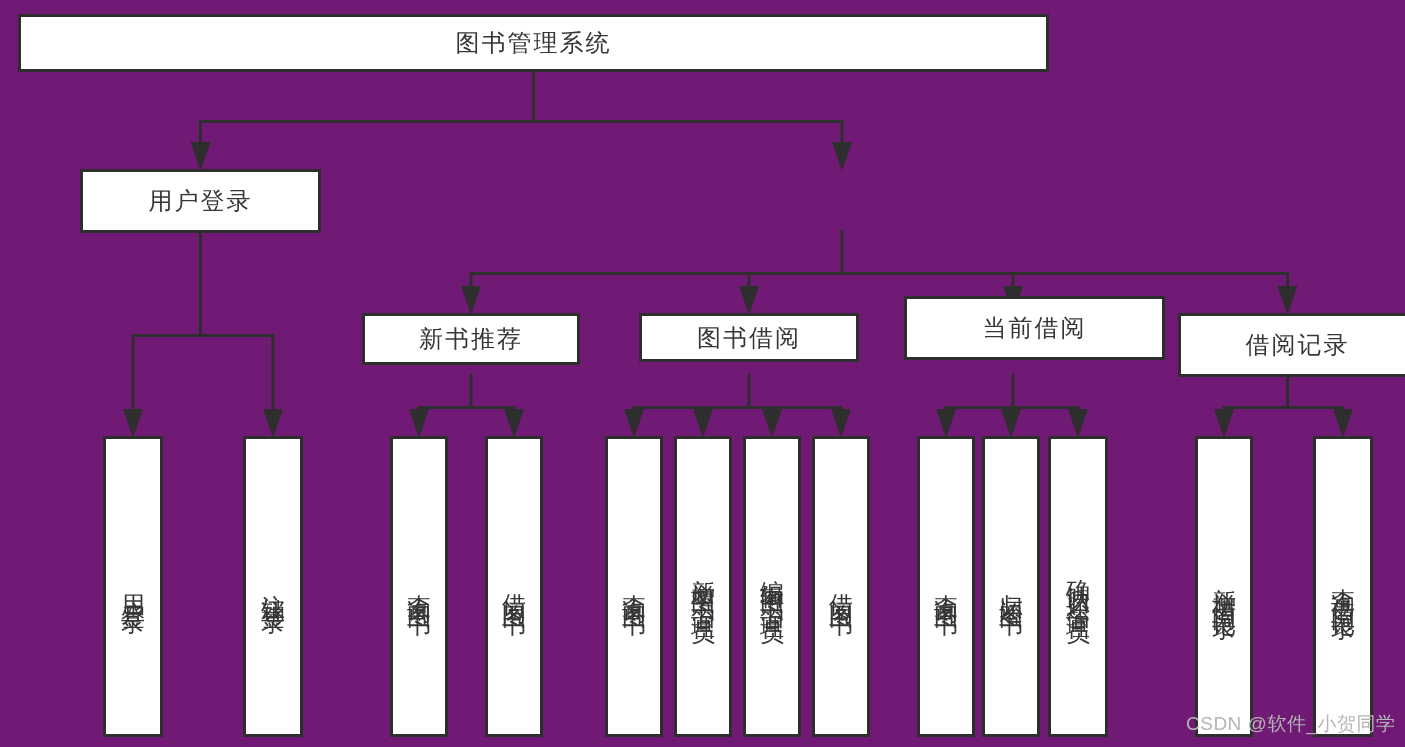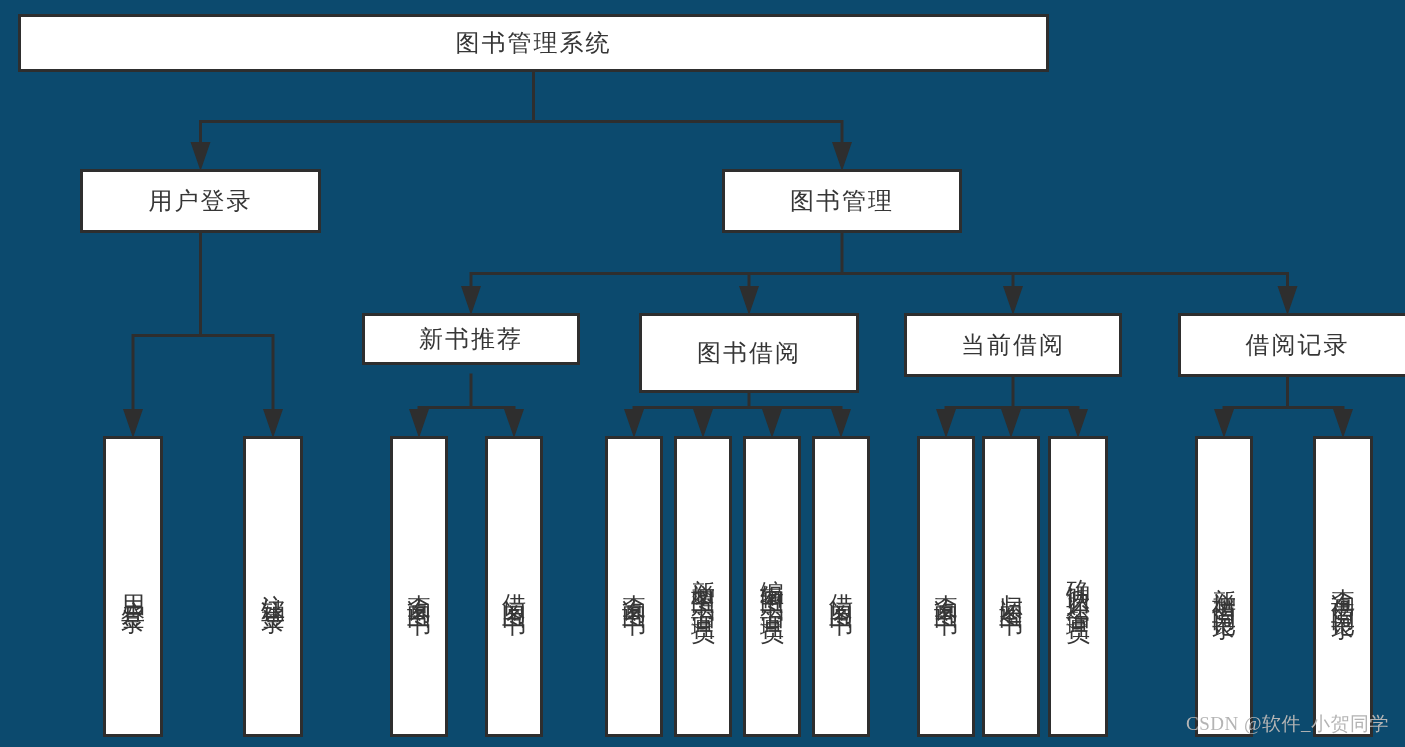--- a/index.html
+++ b/index.html
@@ -1,18 +1,18 @@
 <!DOCTYPE html>
 <html><head>
 <meta charset="utf-8">
 <style>
   html,body{margin:0;padding:0;background:#ffffff;}
   .canvas{
-    position:relative;width:1405px;height:747px;background:#0c4a6e;
-    font-family:Liberation Serif, serif;overflow:hidden;
+    position:relative;width:1405px;height:747px;background:#701a75;
+    font-family:Liberation Sans, sans-serif;overflow:hidden;
   }
   .connector-layer{position:absolute;left:0;top:0;width:1405px;height:747px;pointer-events:none;}
   .box{
     position:absolute;box-sizing:border-box;background:#ffffff;
     border:3px solid #2e2e2e;color:#363636;
     display:flex;align-items:center;justify-content:center;
     z-index:2;
   }
   .h-box .ntext{font-size:24px;letter-spacing:2px;white-space:nowrap;}
   .v-box .ntext{
@@ -58,31 +58,28 @@
       <polygon points="1333,409 1353,409 1343,438" fill="#2e2e2e"></polygon>
     </svg>
 
   <div class="box h-box" style="left:18px;top:14px;width:1031px;height:58px">
     <span class="ntext">图书管理系统</span>
   </div>
 
   <div class="box h-box" style="left:80px;top:169px;width:241px;height:64px">
     <span class="ntext">用户登录</span>
   </div>
-  <div class="box h-box" style="left:722px;top:169px;width:240px;height:64px">
-    <span class="ntext">图书管理</span>
-  </div>
 
   <div class="box h-box" style="left:362px;top:313px;width:218px;height:52px">
     <span class="ntext">新书推荐</span>
   </div>
-  <div class="box h-box" style="left:639px;top:313px;width:220px;height:80px">
+  <div class="box h-box" style="left:639px;top:313px;width:220px;height:49px">
     <span class="ntext">图书借阅</span>
   </div>
-  <div class="box h-box" style="left:904px;top:313px;width:218px;height:64px">
+  <div class="box h-box" style="left:904px;top:296px;width:261px;height:64px">
     <span class="ntext">当前借阅</span>
   </div>
   <div class="box h-box" style="left:1178px;top:313px;width:239px;height:64px">
     <span class="ntext">借阅记录</span>
   </div>
 
   <div class="box v-box" style="left:103px;top:436px;width:60px;height:301px">
     <span class="ntext">用户登录</span>
   </div>
   <div class="box v-box" style="left:243px;top:436px;width:60px;height:301px">

